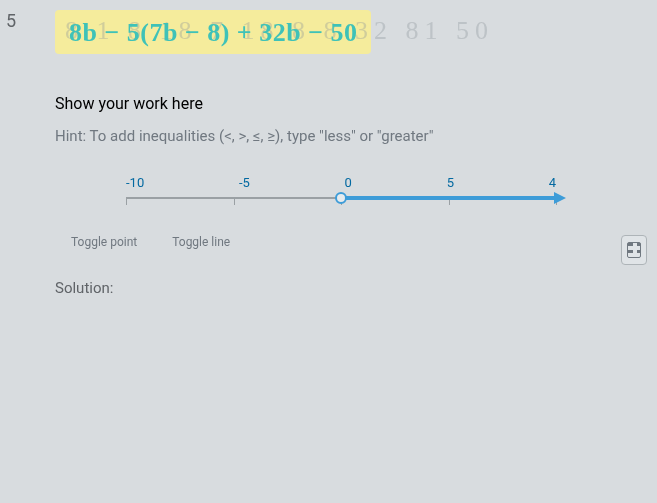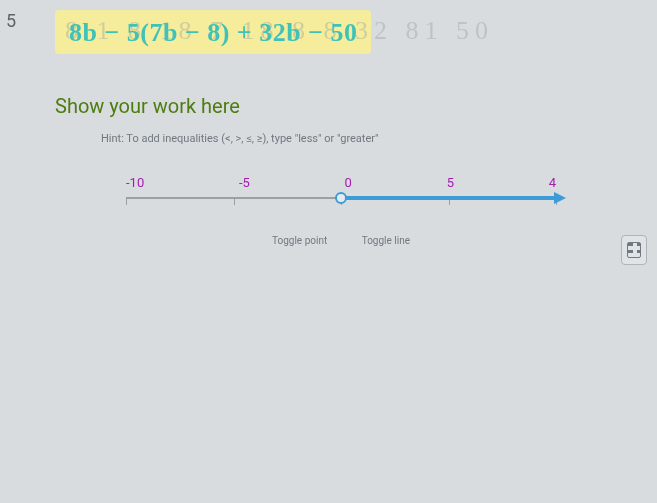--- a/index.html
+++ b/index.html
@@ -53,45 +53,44 @@
     left: 10px;
     top: 6px;
     font-family: Georgia, serif;
     font-size: 26px;
     color: rgba(140,150,155,0.35);
     letter-spacing: 6px;
     z-index: 1;
     white-space: nowrap;
   }
   .work-area {
-    font-size: 20px;
-    color: #4d7c0f;
+    font-size: 16px;
+    color: #000000;
     margin-bottom: 14px;
   }
   .hint {
-    font-size: 11px;
+    font-size: 15px;
     color: #707880;
     margin-bottom: 30px;
-    margin-left: 46px;
   }
   .number-line {
     position: relative;
     width: 430px;
     height: 40px;
     margin: 0 auto 20px auto;
   }
   .nl-labels {
     position: absolute;
     top: 0;
     left: 0;
     right: 0;
     display: flex;
     justify-content: space-between;
     font-size: 13px;
-    color: #a21caf;
+    color: #0369a1;
   }
   .nl-track {
     position: absolute;
     top: 22px;
     left: 0;
     right: 0;
     height: 14px;
   }
   .nl-baseline {
     position: absolute;
@@ -130,22 +129,22 @@
     left: 50%;
     top: -5px;
     width: 12px;
     height: 12px;
     border: 2px solid #3d9cd8;
     background: #e6ebee;
     border-radius: 50%;
     transform: translateX(-50%);
   }
   .toggles {
-    text-align: center;
-    font-size: 10px;
+    text-align: left;
+    font-size: 12px;
     color: #707880;
     margin-bottom: 30px;
   }
   .toggles span { margin: 0 16px; cursor: pointer; }
   .solution-label {
     font-size: 15px;
     color: #606468;
   }
   .calc-btn {
     position: absolute;
@@ -208,18 +207,19 @@
       <div class="nl-arrow"></div>
       <div class="nl-point"></div>
     </div>
   </div>
 
   <div class="toggles">
     <span>Toggle point</span>
     <span>Toggle line</span>
   </div>
 
+  <div class="solution-label">Solution:</div>
 
 </div>
 
 <div class="calc-btn">
   <div class="calc-grid"></div>
 </div>
 
 </body></html>

